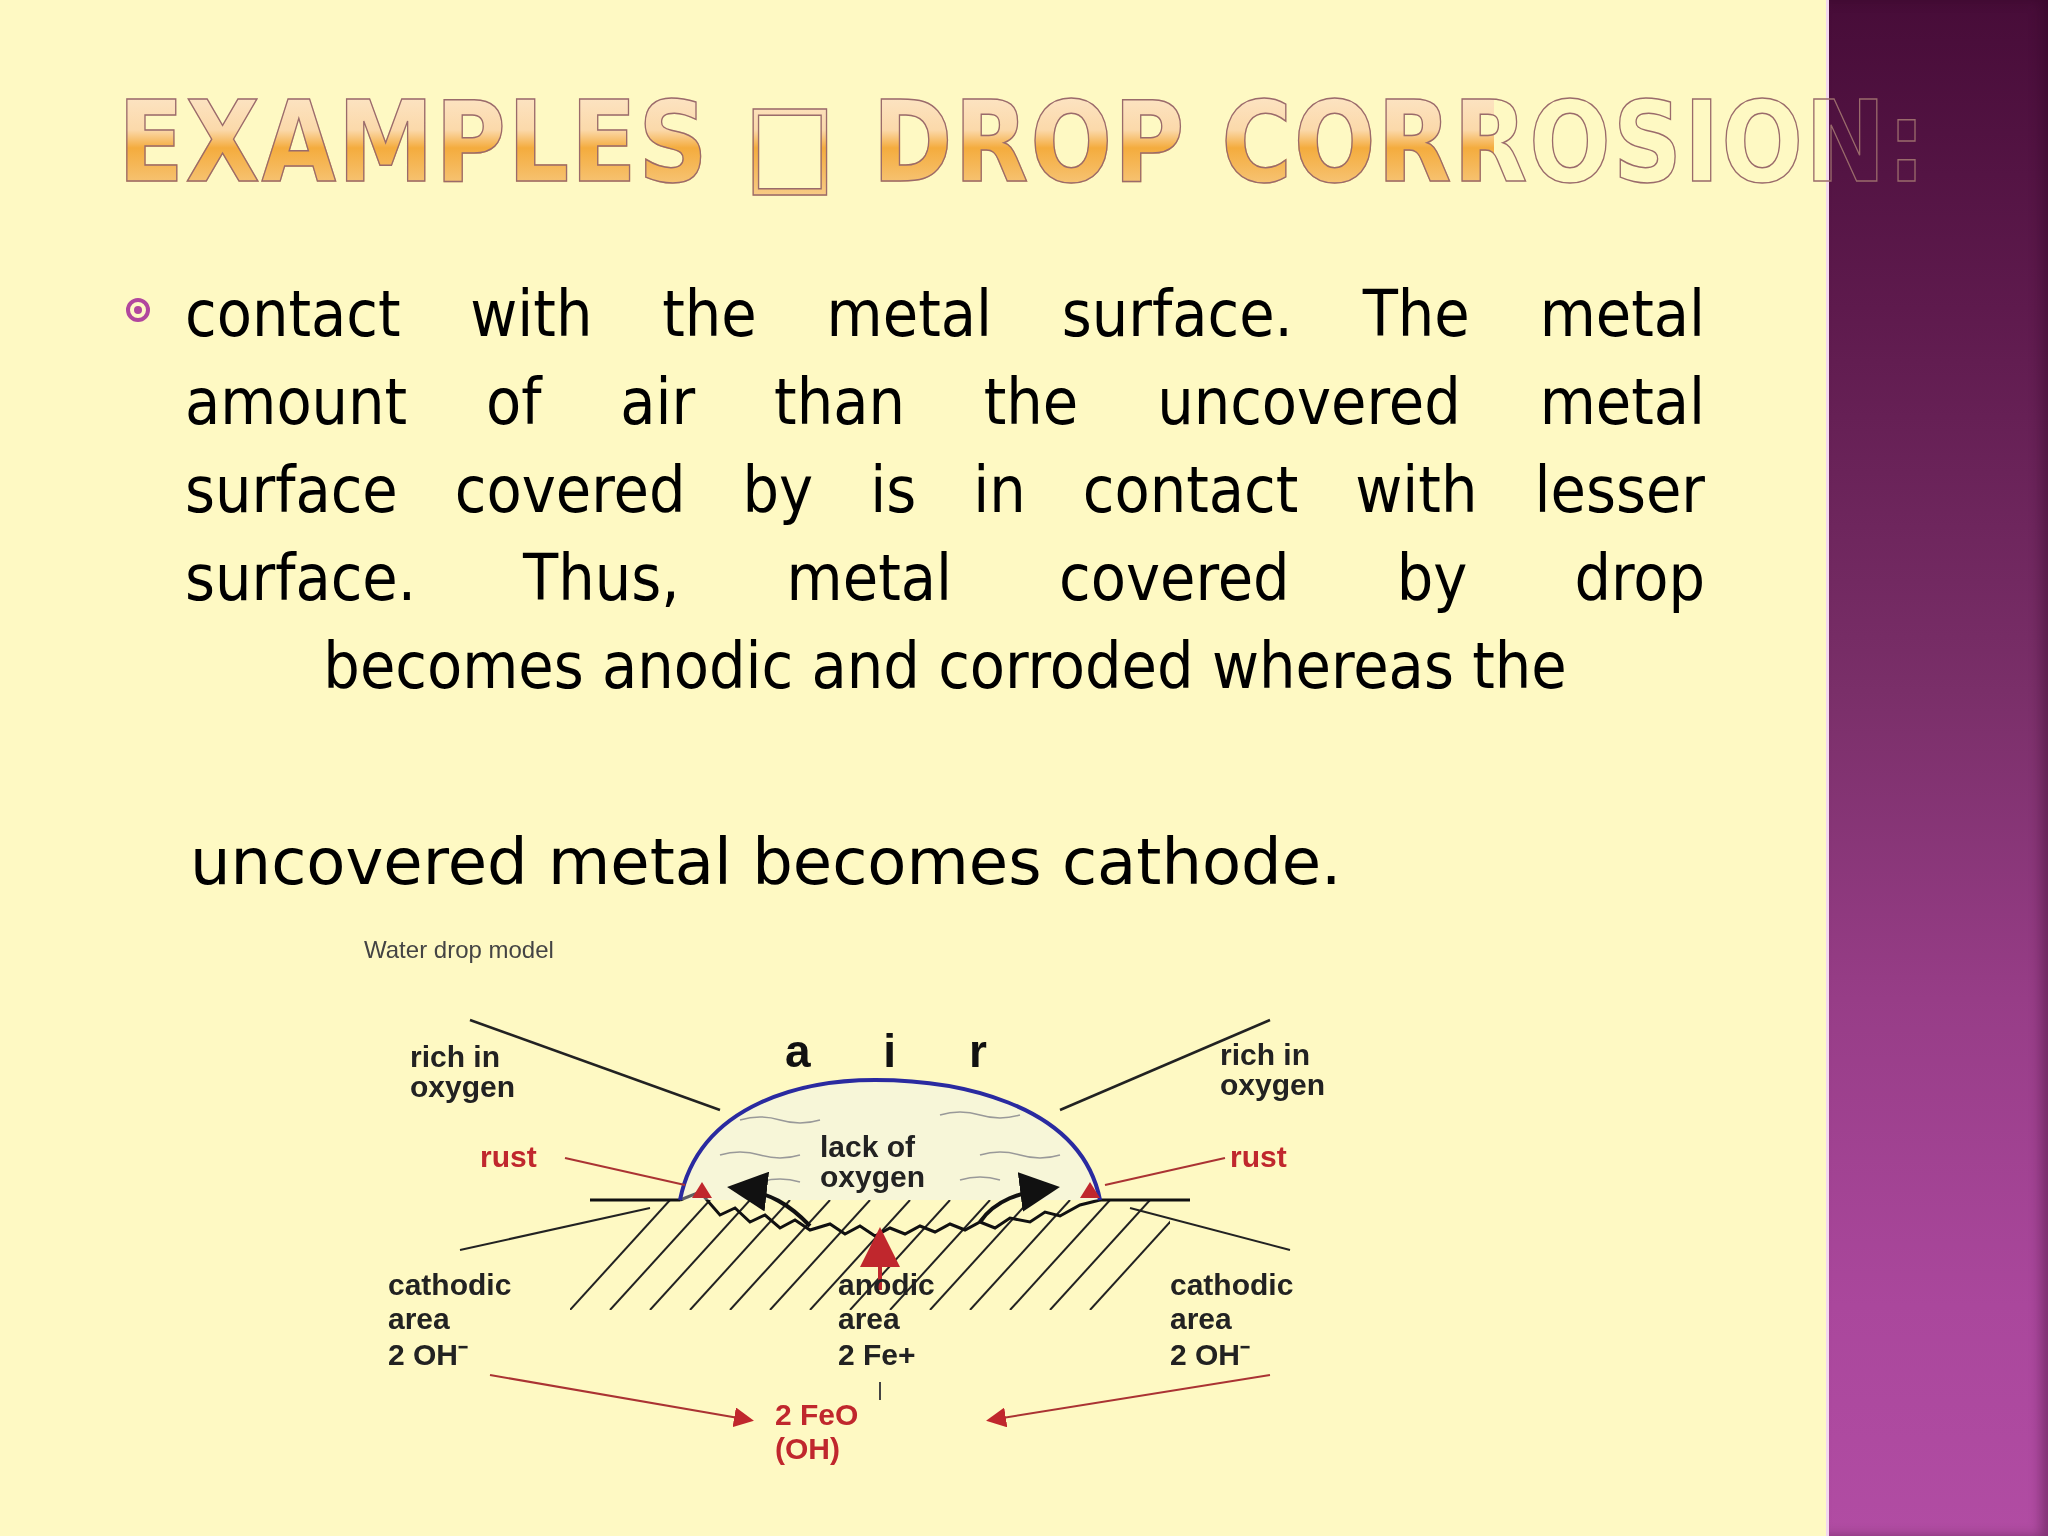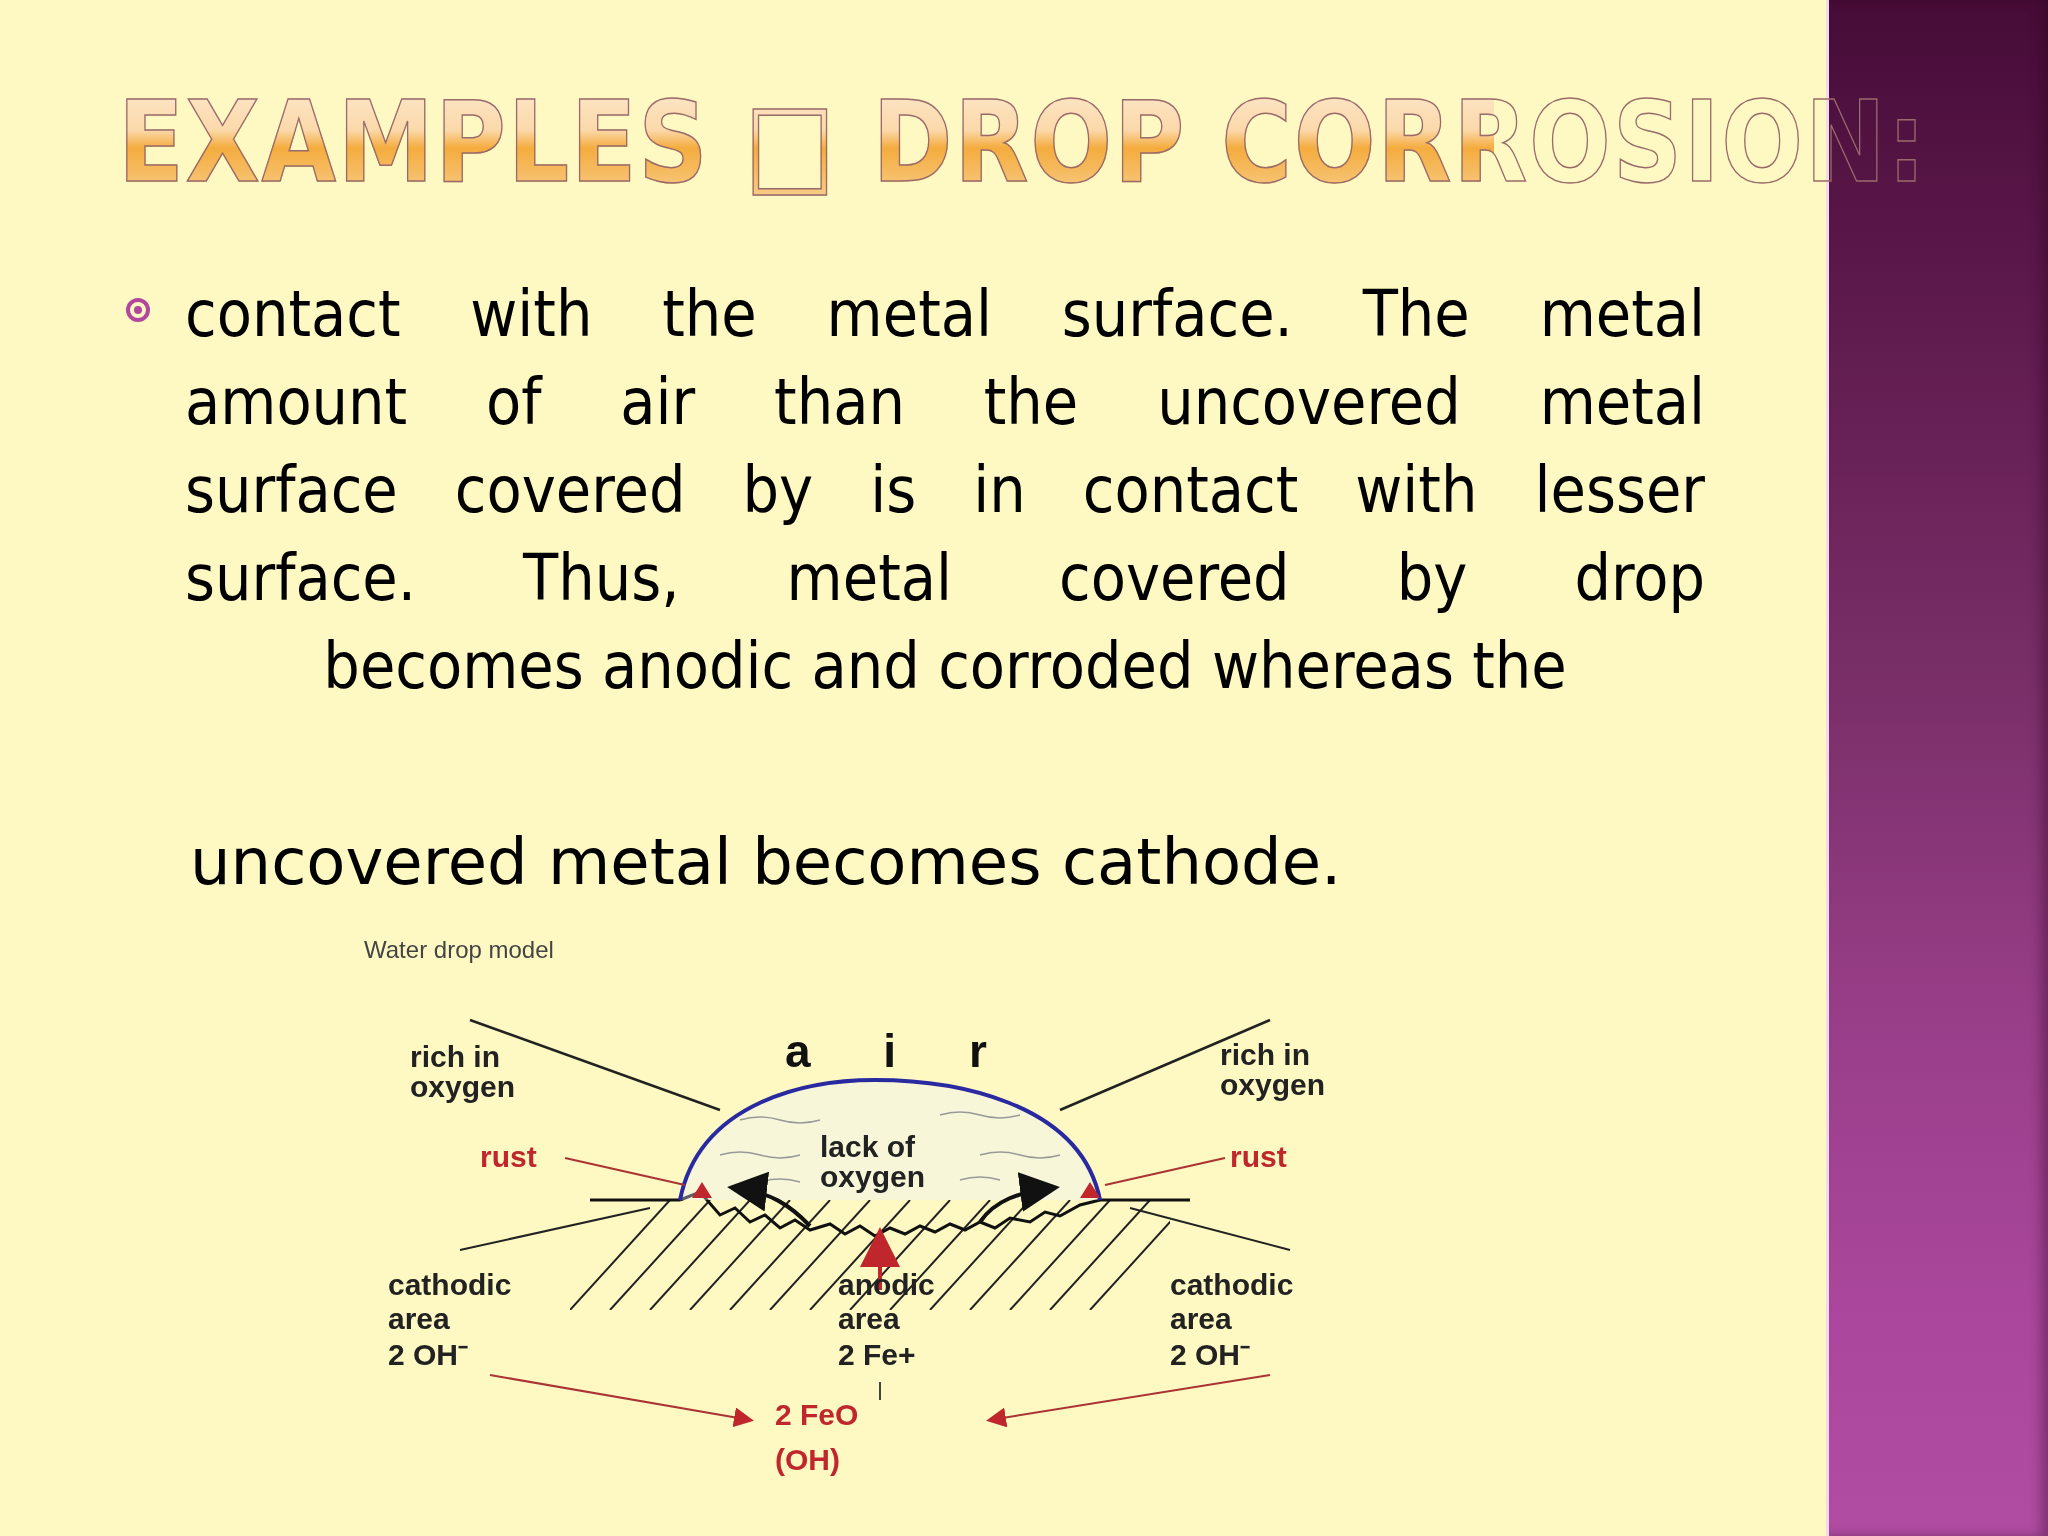--- a/index.html
+++ b/index.html
@@ -180,16 +180,16 @@
       <div style="margin-top:6px">2 Fe+</div>
     </div>
     <div class="dlabel dl-black" style="left:830px; top:340px;">
       <div>cathodic</div>
       <div style="margin-top:4px">area</div>
       <div style="margin-top:6px">2 OH⁻</div>
     </div>
 
     <div class="dlabel dl-red" style="left:435px; top:470px;">
       <div>2 FeO</div>
-      <div style="margin-top:15px">(OH)</div>
+      <div style="margin-top:4px">(OH)</div>
     </div>
   </div>
 </div>
 
 </body></html>

